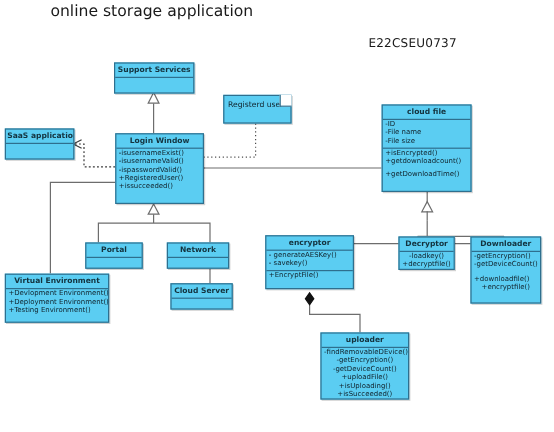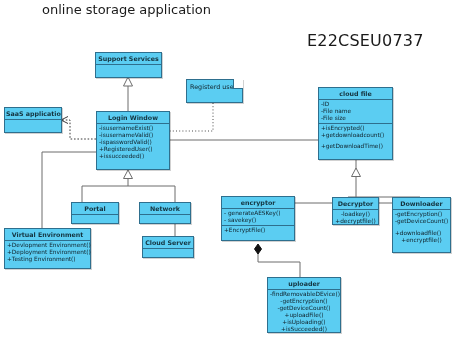--- a/index.html
+++ b/index.html
@@ -20,21 +20,21 @@
     left: 42px;
     top: 2px;
     font-size: 13px;
     color: #1a1a1a;
     white-space: nowrap;
   }
   .rollno {
     position: absolute;
     left: 307px;
     top: 31px;
-    font-size: 16px;
+    font-size: 10px;
     color: #1a1a1a;
     white-space: nowrap;
     letter-spacing: 0.2px;
   }
   
   .uml {
     position: absolute;
     box-sizing: border-box;
     border: 1px solid #2e6f8e;
     background: #5BCDF2;

